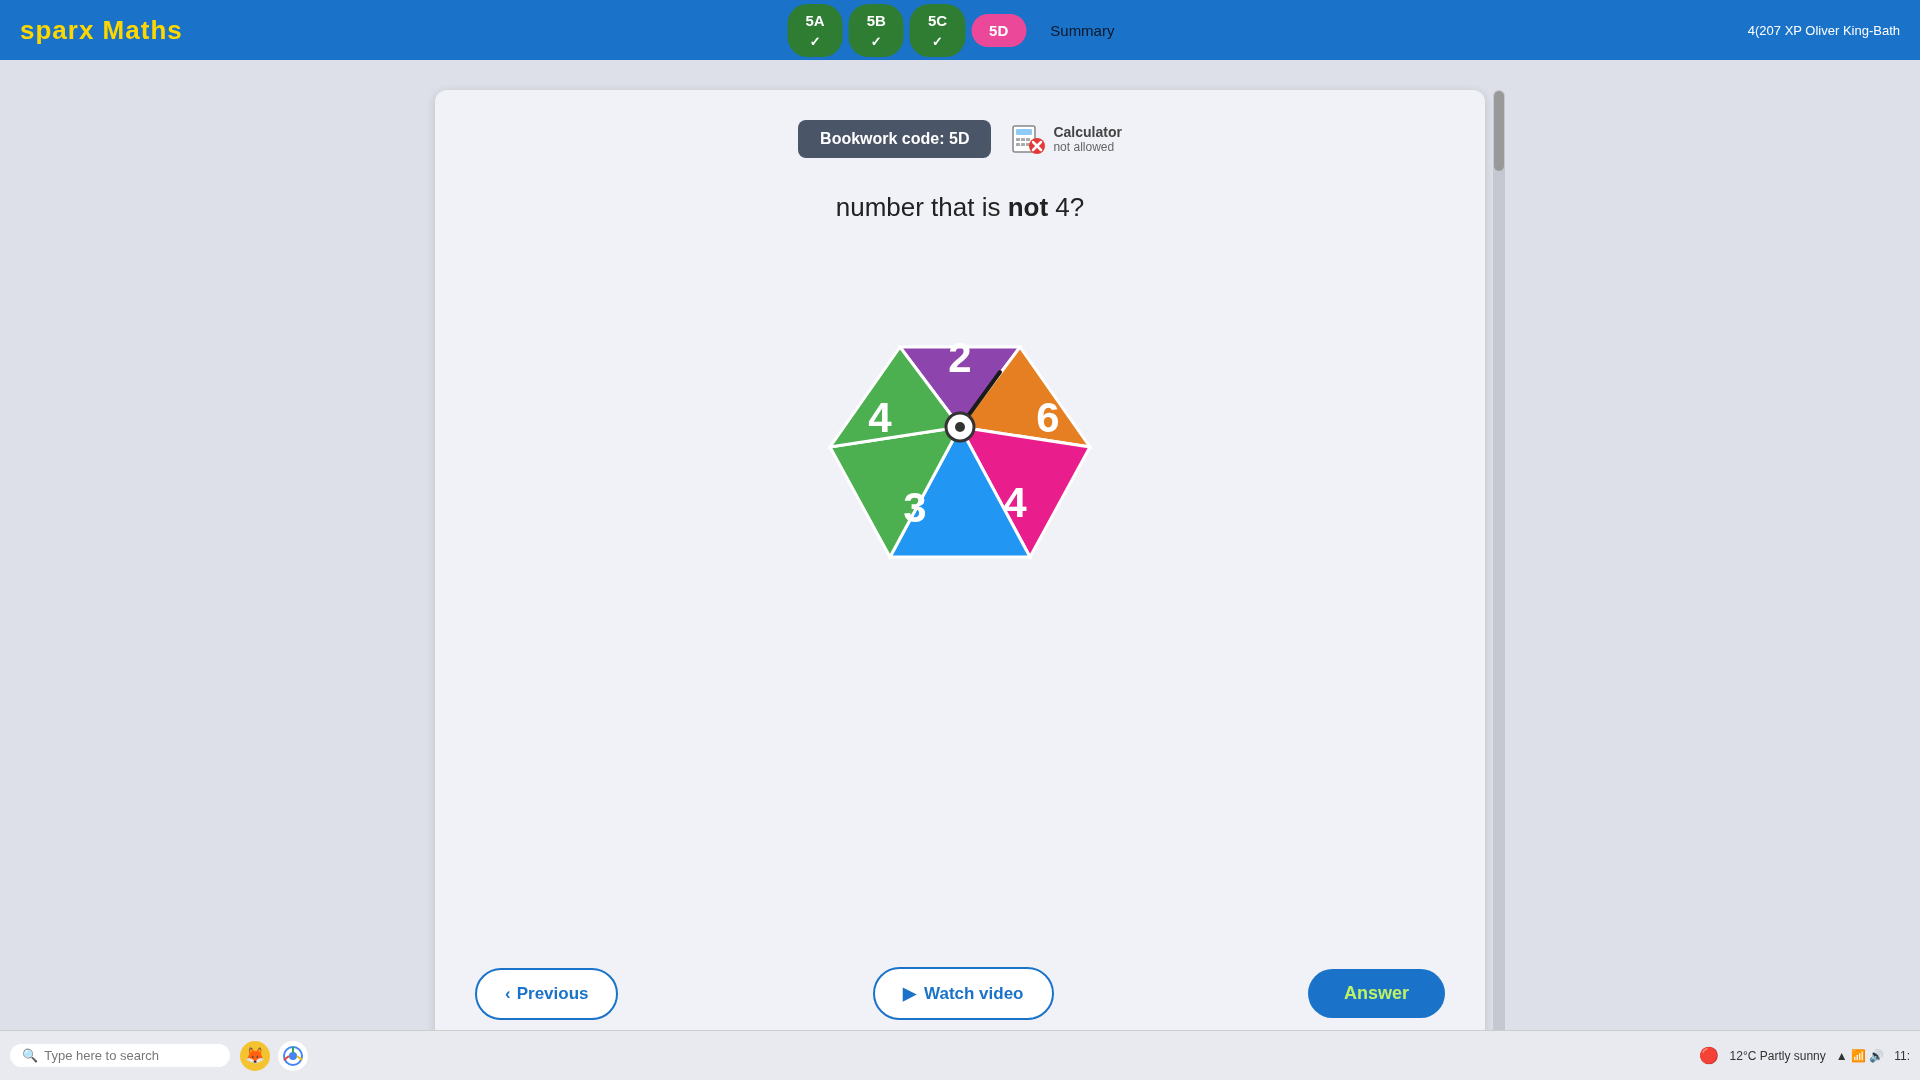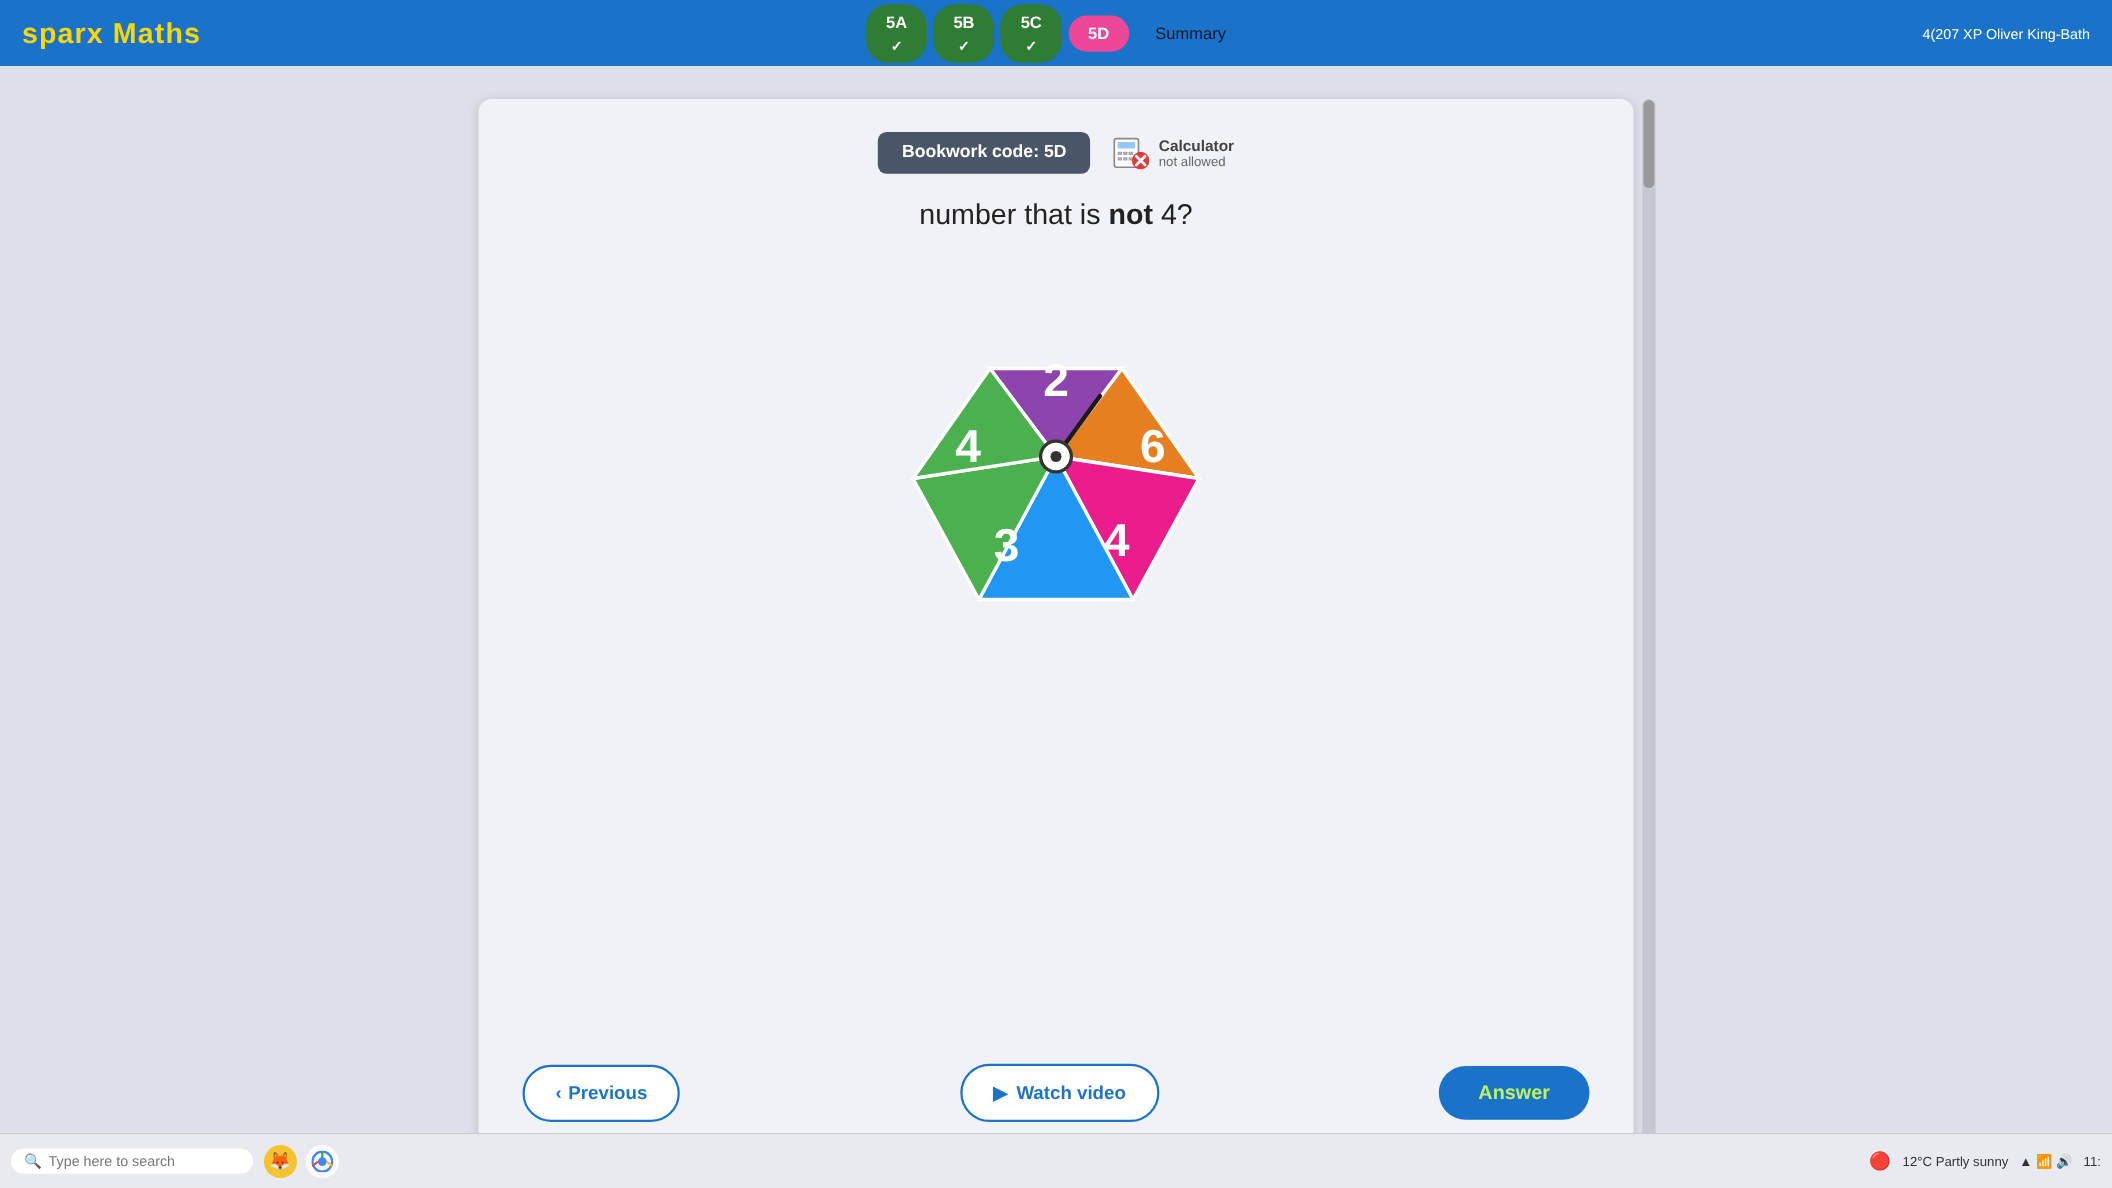--- a/index.html
+++ b/index.html
@@ -106,21 +106,21 @@
       border-radius: 5px;
       margin: 1px auto;
     }
 
     
     .bookwork-row {
       display: flex;
       justify-content: center;
       align-items: center;
       gap: 20px;
-      margin-bottom: 18px;
+      margin-bottom: 30px;
     }
     .bookwork-badge {
       background: #4a5568;
       color: white;
       padding: 10px 22px;
       border-radius: 8px;
       font-size: 16px;
       font-weight: 600;
     }
     .calculator-info {

